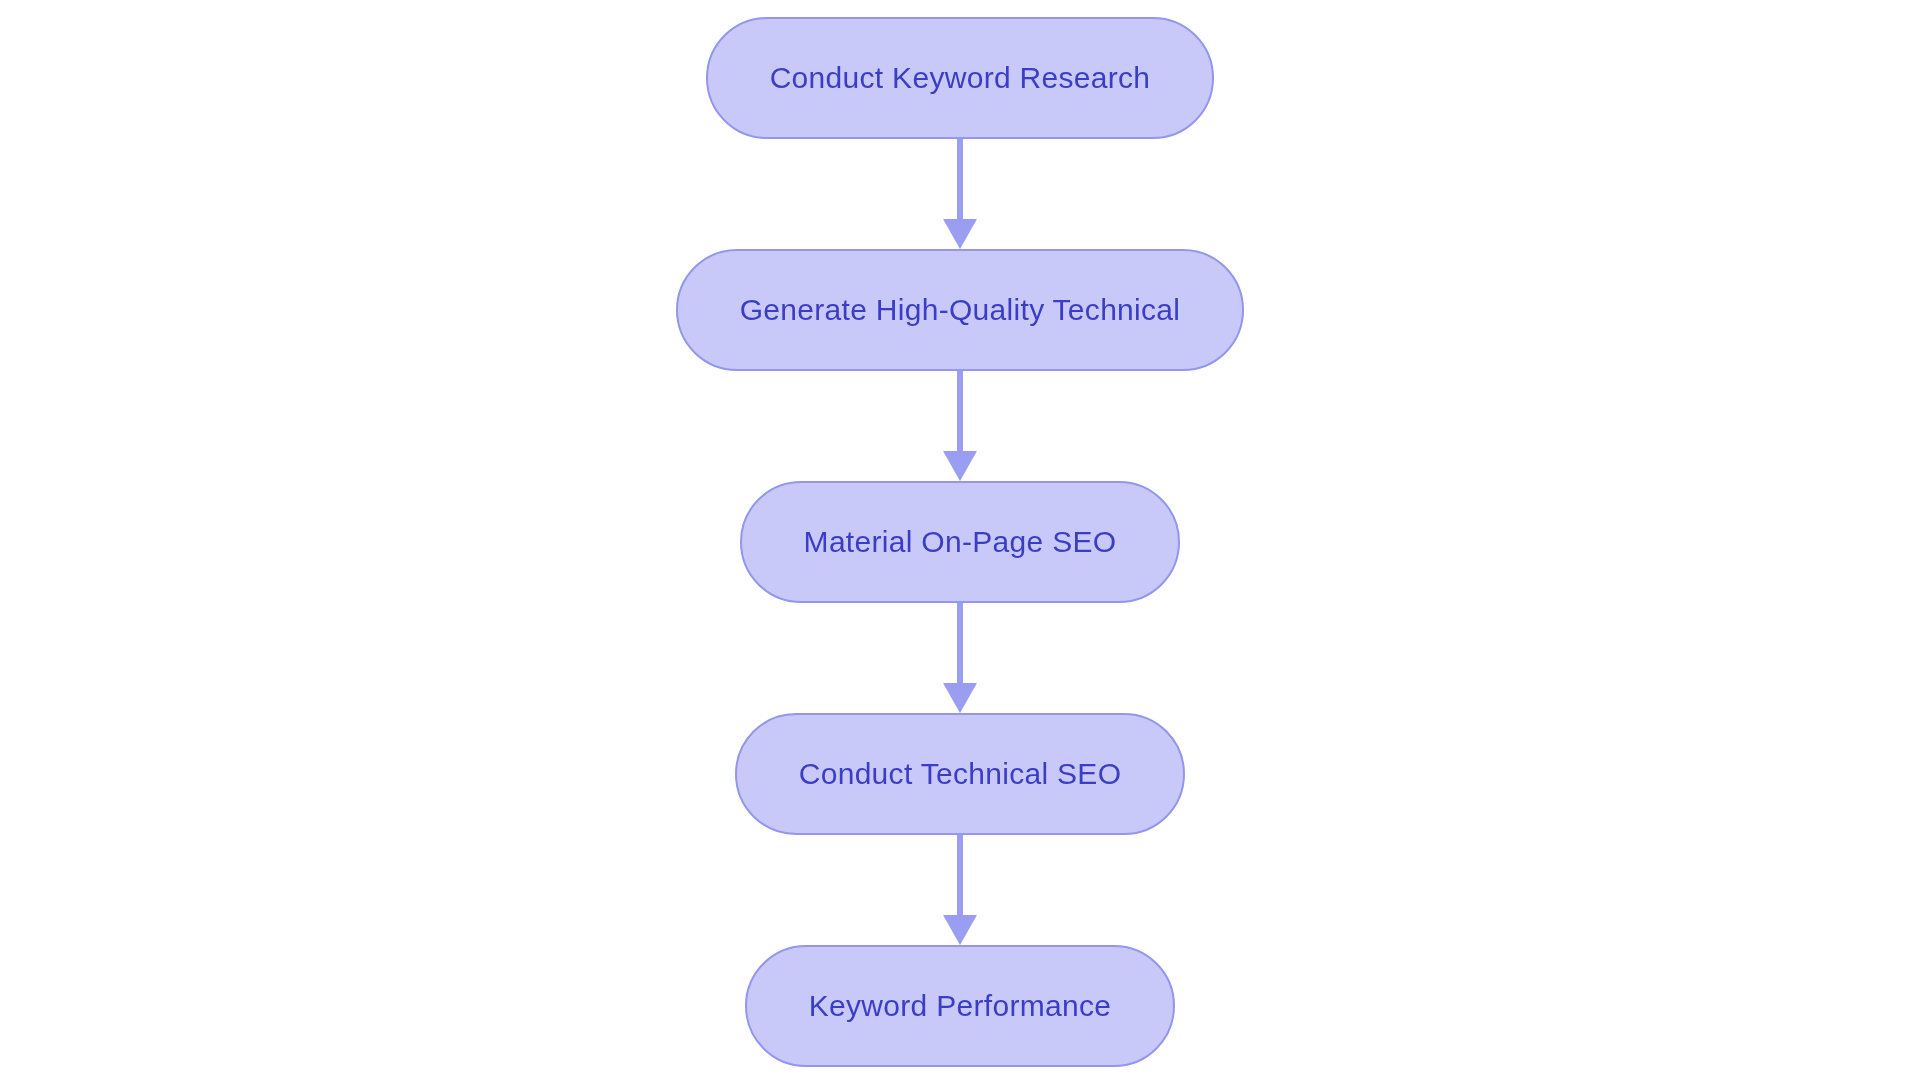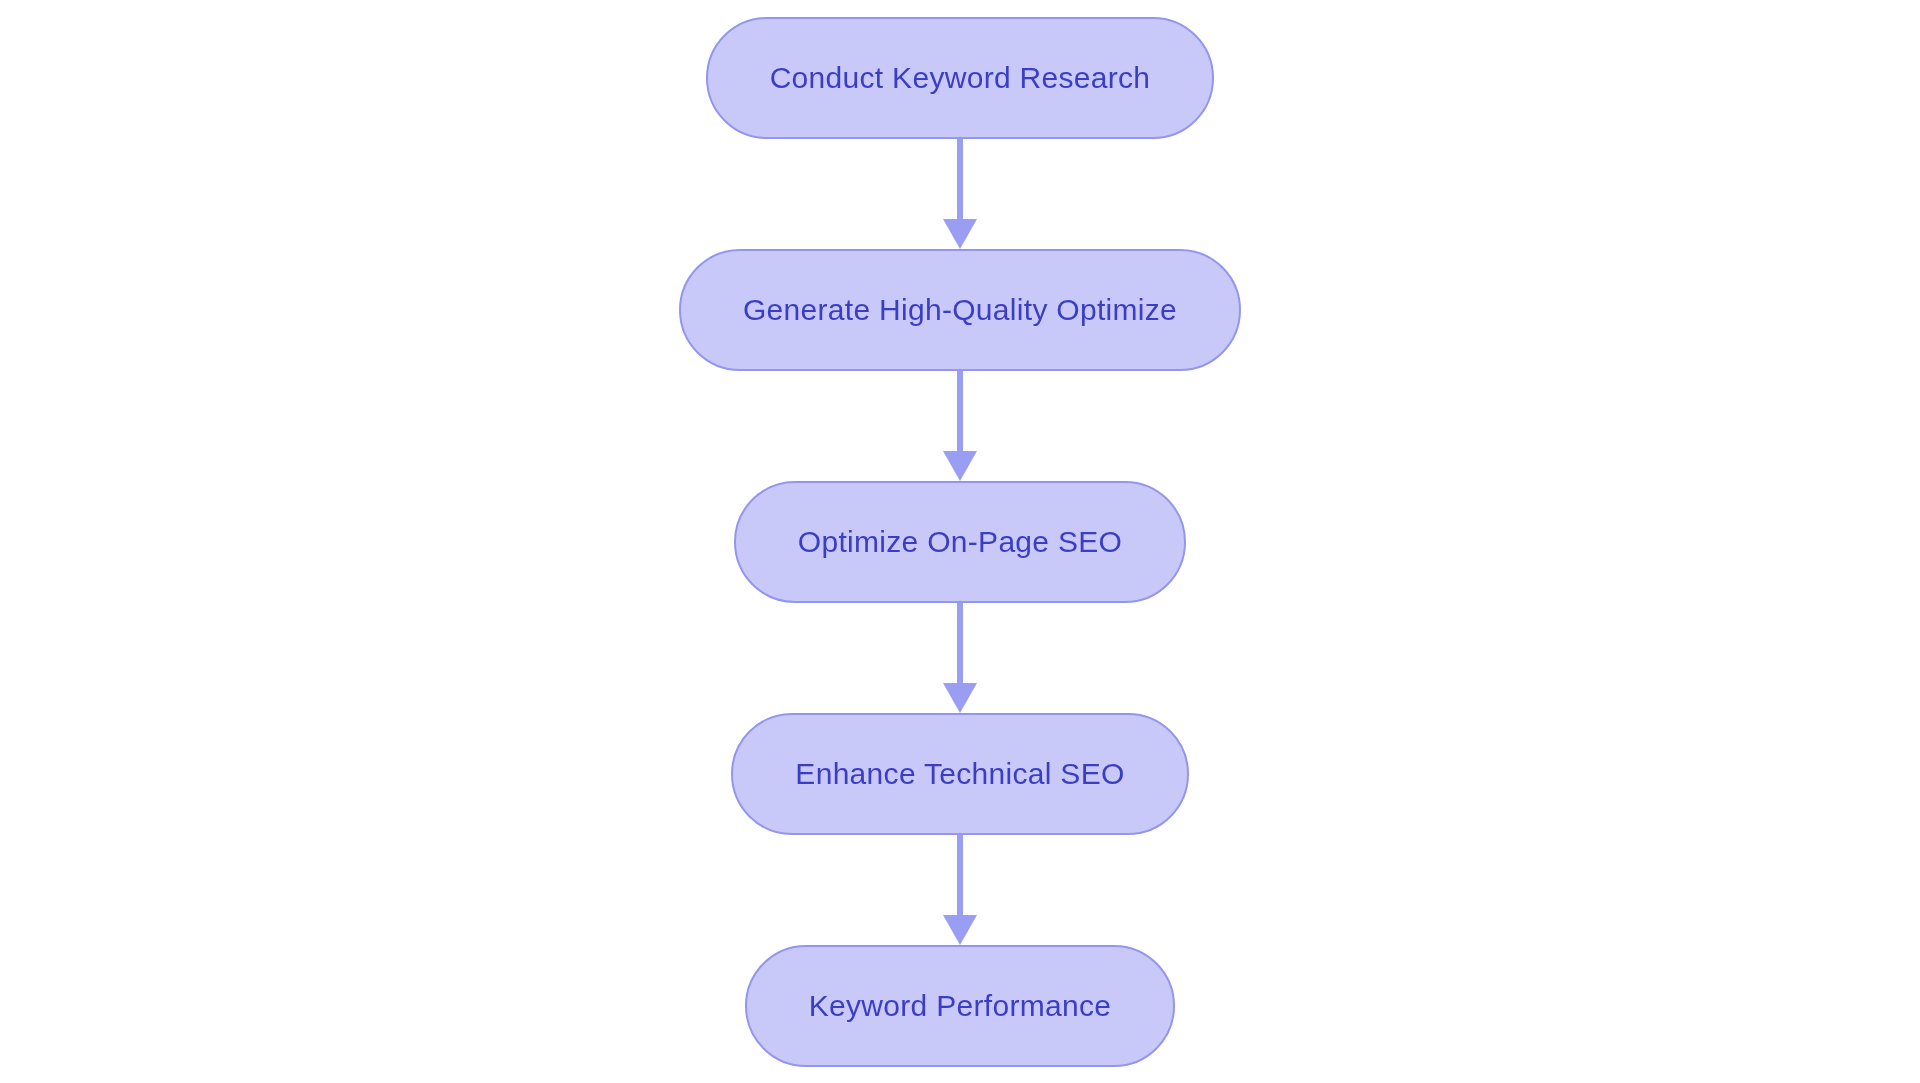--- a/index.html
+++ b/index.html
@@ -68,39 +68,39 @@
     <div class="node">
       <span>Conduct Keyword Research</span>
     </div>
 
     <div class="arrow">
       <div class="stem"></div>
       <div class="head"></div>
     </div>
 
     <div class="node">
-      <span>Generate High-Quality Optimize</span>
+      <span>Generate High-Quality Technical</span>
     </div>
 
     <div class="arrow">
       <div class="stem"></div>
       <div class="head"></div>
     </div>
 
     <div class="node">
-      <span>Optimize On-Page SEO</span>
+      <span>Material On-Page SEO</span>
     </div>
 
     <div class="arrow">
       <div class="stem"></div>
       <div class="head"></div>
     </div>
 
     <div class="node">
-      <span>Enhance Technical SEO</span>
+      <span>Conduct Technical SEO</span>
     </div>
 
     <div class="arrow">
       <div class="stem"></div>
       <div class="head"></div>
     </div>
 
     <div class="node">
       <span>Keyword Performance</span>
     </div>

